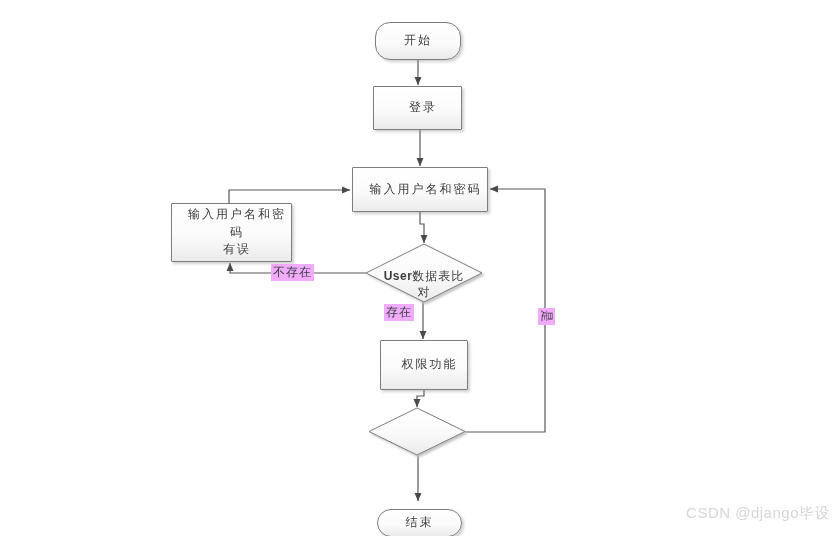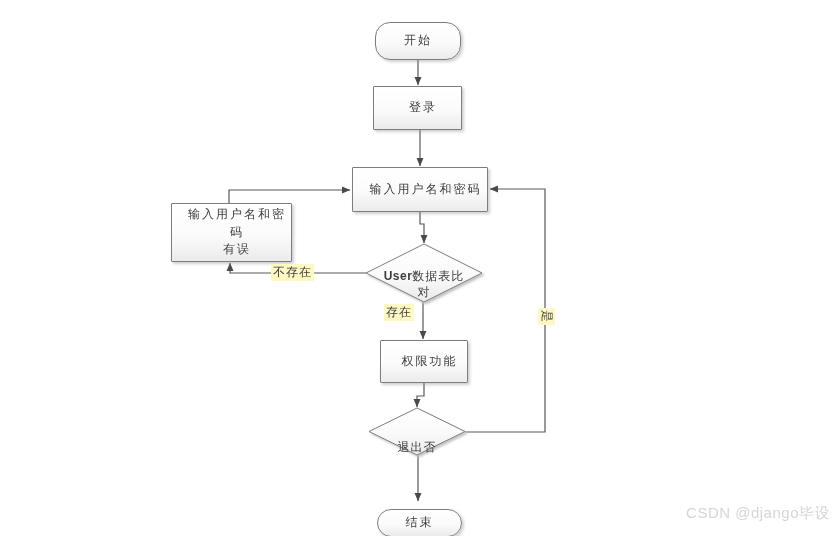--- a/index.html
+++ b/index.html
@@ -21,37 +21,37 @@
     letter-spacing: 2px;
     line-height: 1.45;
   }
   .stadium { border-radius: 15px; }
   .rect { border-radius: 1px; padding-left: 11px; }
 
   .node-start { left: 375px; top: 22px;  width: 86px;  height: 38px; }
   .node-login { left: 373px; top: 86px;  width: 89px;  height: 44px; }
   .node-input { left: 352px; top: 167px; width: 136px; height: 45px; justify-content: center; }
   .node-error { left: 171px; top: 203px; width: 121px; height: 59px; }
-  .node-perm  { left: 380px; top: 340px; width: 88px;  height: 43px; }
+  .node-perm  { left: 380px; top: 340px; width: 88px;  height: 50px; }
   .node-end   { left: 377px; top: 509px; width: 85px;  height: 28px; }
 
   .diamond-text {
     position: absolute;
     display: flex; flex-direction: column; align-items: center; justify-content: flex-end;
     text-align: center;
     color: #3c3c3c; font-size: 12px; letter-spacing: 1px; line-height: 1.35;
     pointer-events: none;
   }
   .diamond-text-check { left: 366px; top: 246px; width: 116px; height: 54px; }
   .diamond-text-exit  { left: 369px; top: 408px; width: 96px;  height: 47px; }
   .latin-bold { font-weight: bold; letter-spacing: 0.5px; }
 
   .edge-label {
     position: absolute;
-    background: #fef9c3;
+    background: #f0abfc;
     color: #3c3c3c; font-size: 12px; letter-spacing: 1px;
     padding: 0 2px;
     white-space: nowrap;
   }
   .label-not-exist { left: 271px; top: 264px; }
   .label-exist     { left: 384px; top: 304px; }
   .label-yes       { left: 538px; top: 308px; transform: rotate(90deg); }
 
   .watermark {
     position: absolute; right: 4px; top: 504px;
@@ -117,23 +117,20 @@
 
   <div class="node stadium node-end">
     <span>结束</span>
   </div>
 
   <div class="diamond-text diamond-text-check">
     <div><span class="latin-bold">User</span><span>数据表比</span></div>
     <div>对</div>
   </div>
 
-  <div class="diamond-text diamond-text-exit">
-    <span>退出否</span>
-  </div>
 
   <div class="edge-label label-not-exist">不存在</div>
   <div class="edge-label label-exist">存在</div>
   <div class="edge-label label-yes">是</div>
 
   <div class="watermark">CSDN @django毕设</div>
 
 </div>
 
 </body></html>

